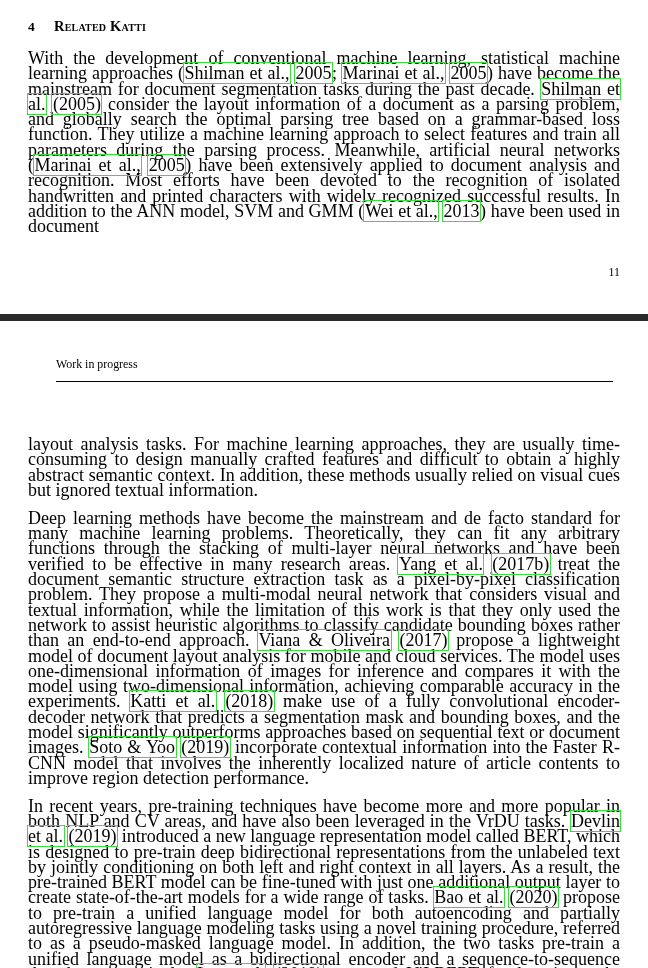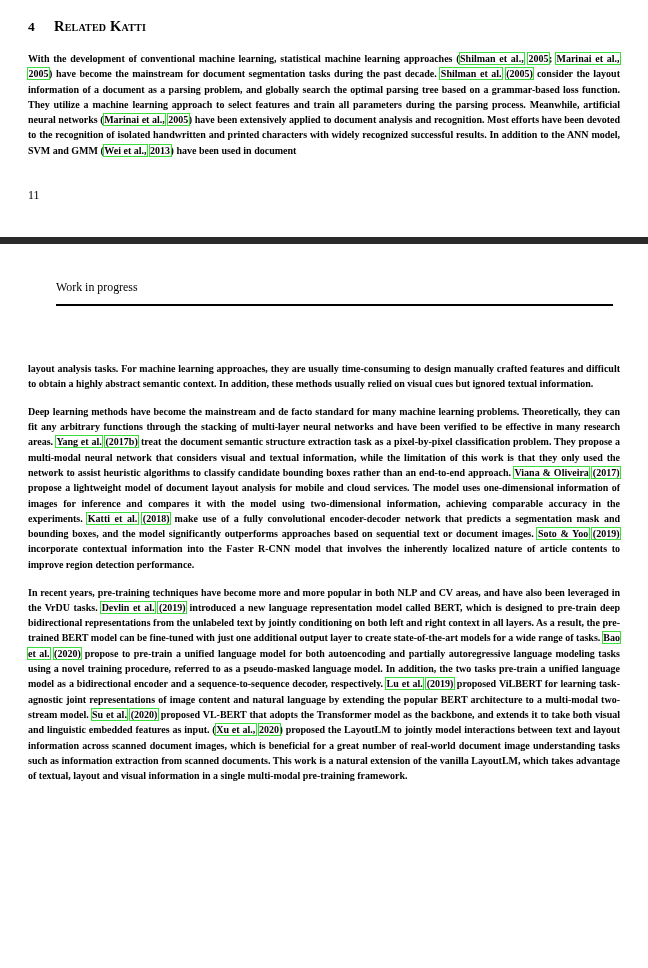--- a/index.html
+++ b/index.html
@@ -39,41 +39,40 @@
     width: 26px;
     flex: 0 0 26px;
   }
   .section-title {
     font-variant: small-caps;
     font-size: 14.5px;
   }
 
   
   p.body {
-    font-size: 10px;
+    font-size: 18px;
     line-height: 15.3px;
     text-align: justify;
     text-justify: inter-word;
     margin: 0 0 12.5px 0;
     hyphens: manual;
-    font-weight: bold;
   }
   p.body:last-child { margin-bottom: 0; }
 
   
   .cite {
     outline: 1px solid #3ddc3d;
     outline-offset: 0px;
     padding: 0 0.5px;
     background: transparent;
   }
 
   
   .page-number {
-    text-align: left;
+    text-align: right;
     font-size: 11.9px;
     margin-top: 30px;
   }
 
   
   .page-separator {
     width: 648px;
     height: 7px;
     background: #2a2a2a;
     margin: 34px 0 0 0;

